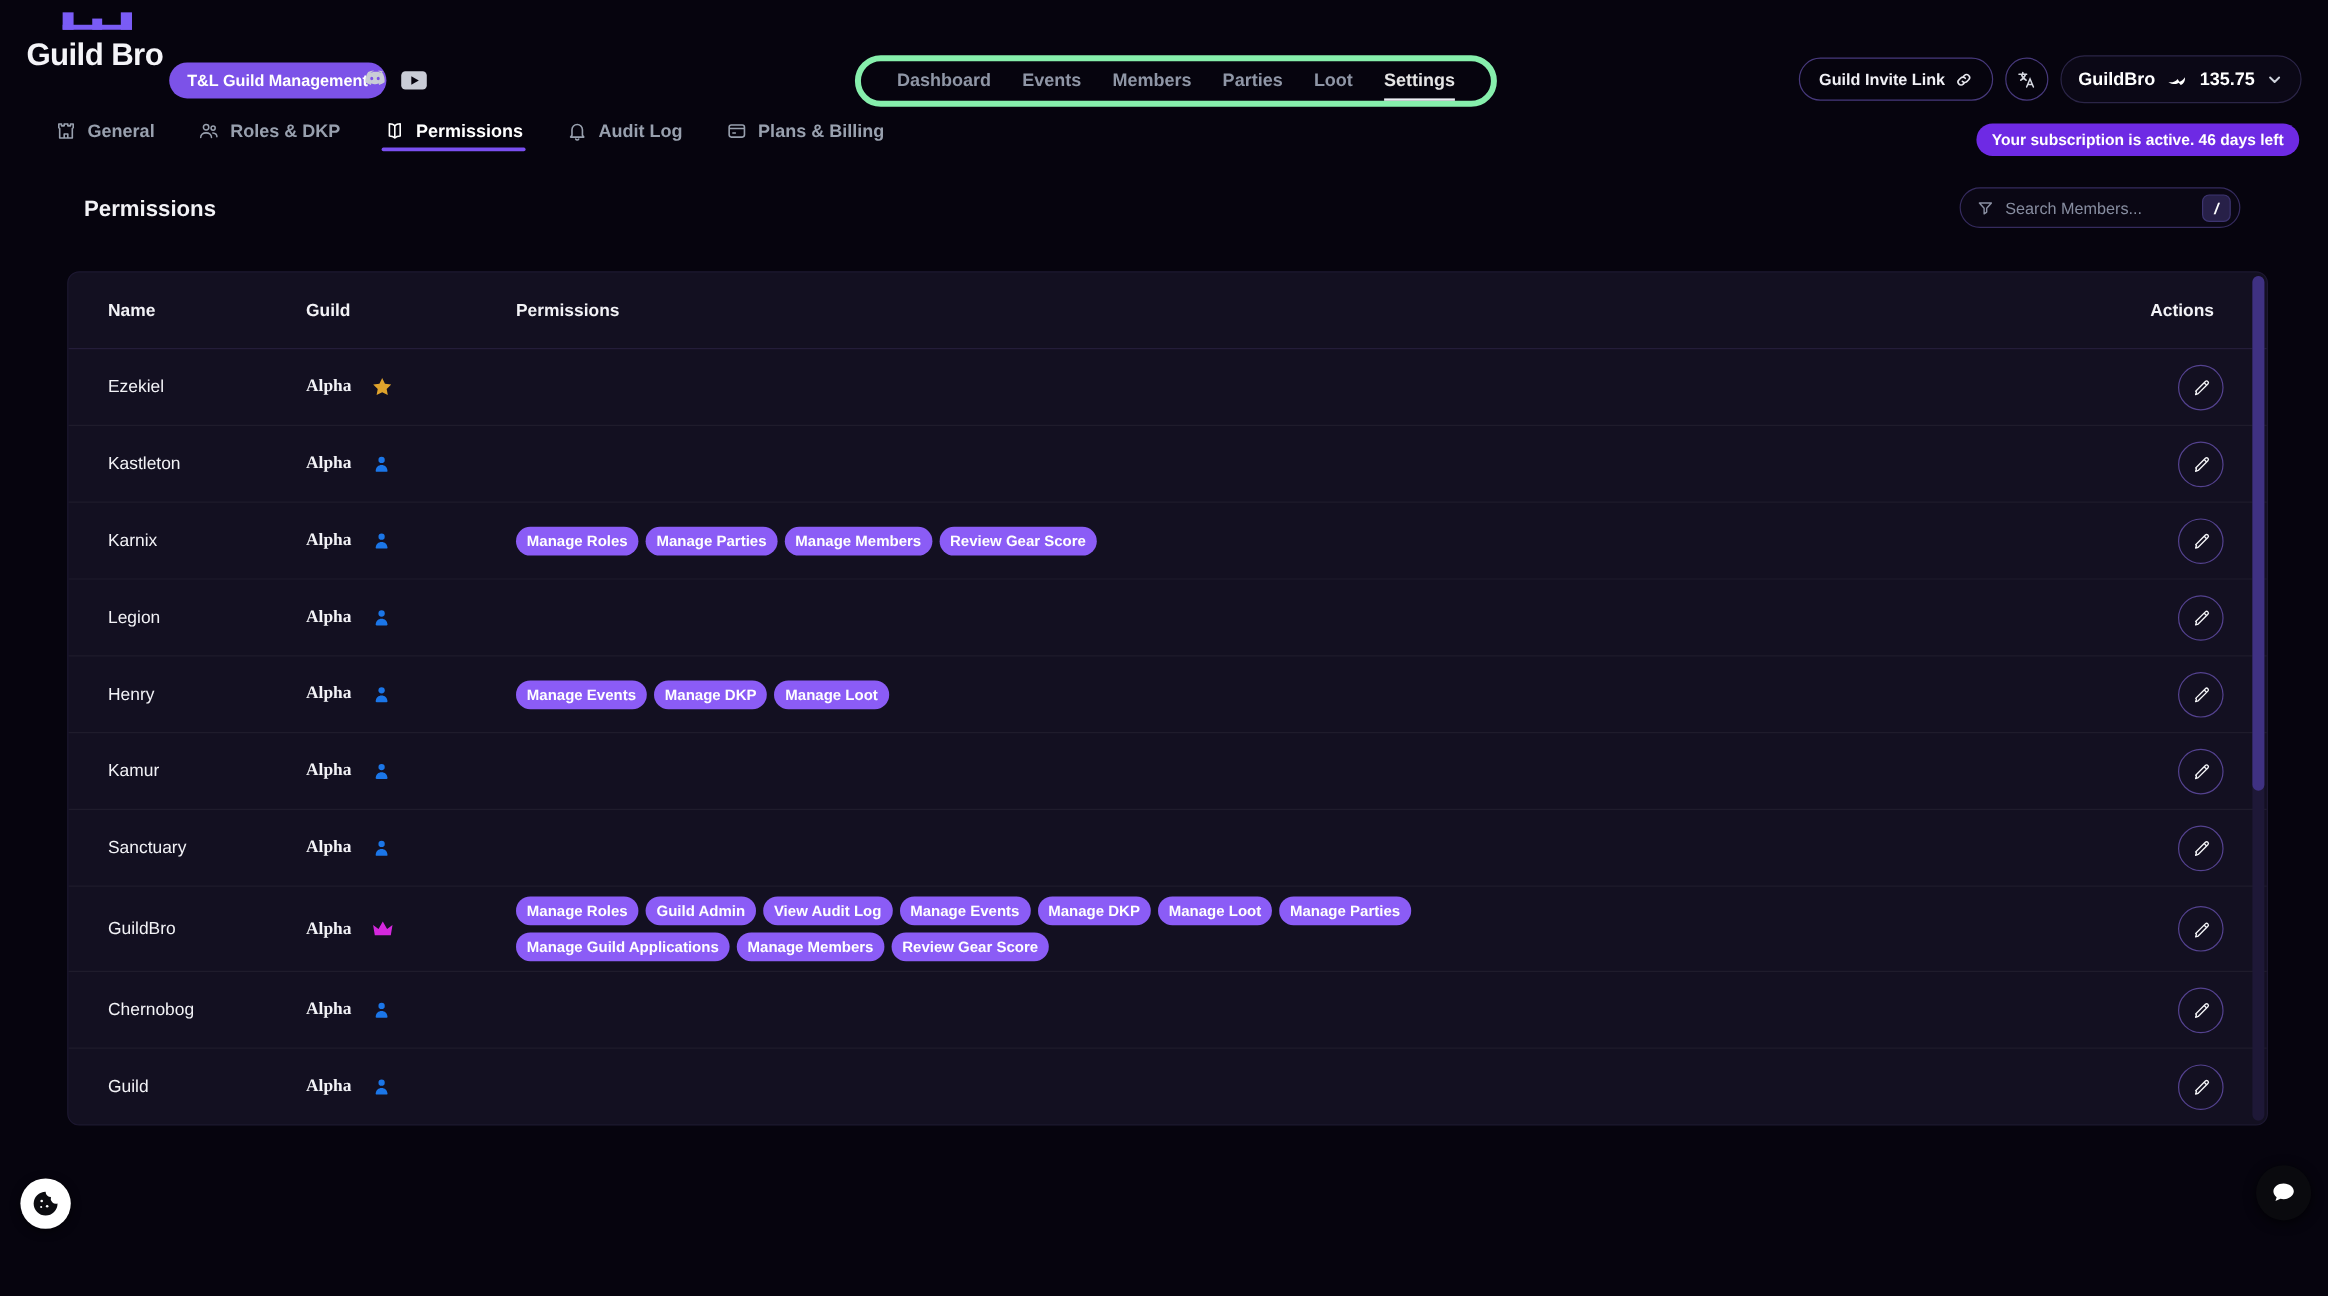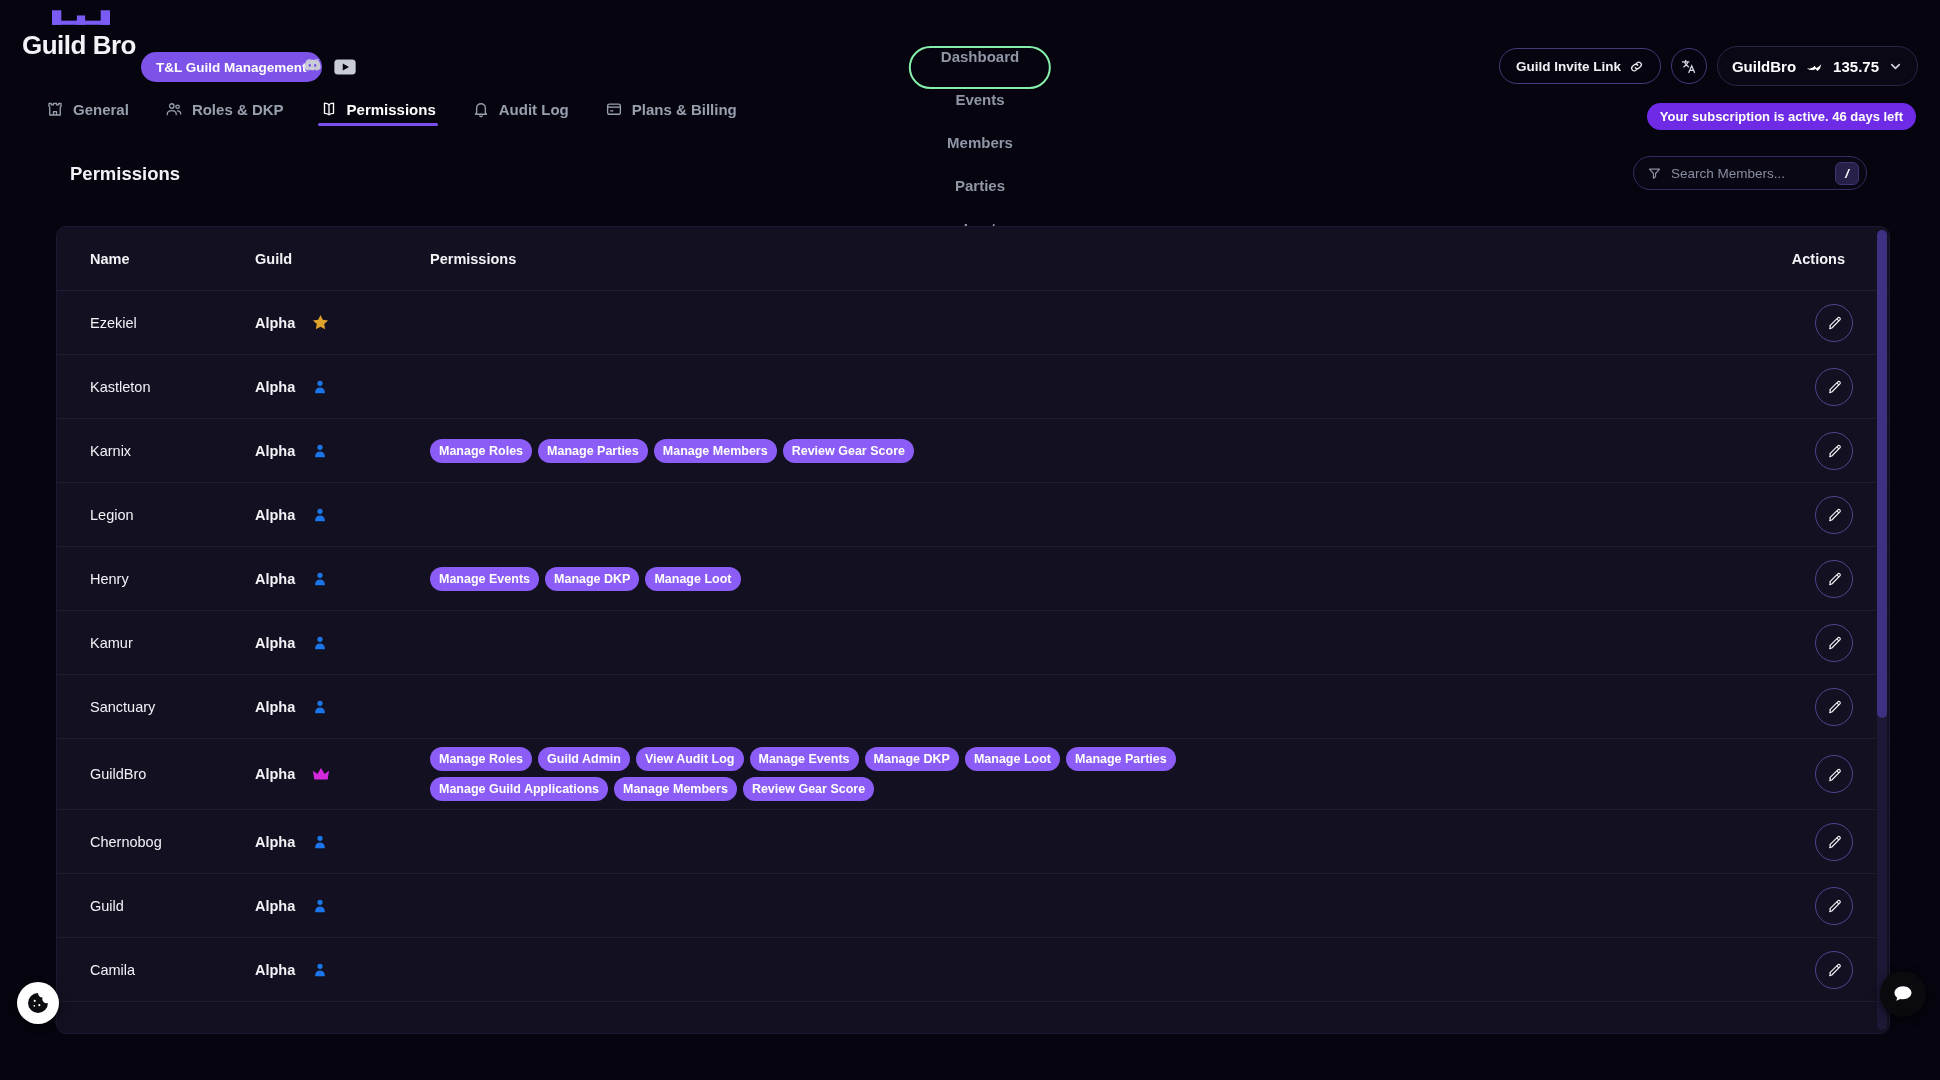--- a/index.html
+++ b/index.html
@@ -20,22 +20,22 @@
     position:absolute; left:141px; top:52px; height:30px; padding:0 15px;
     background:#7c52e8; border-radius:15px; display:flex; align-items:center;
     font-size:13.5px; font-weight:700; color:#fff; white-space:nowrap;
   }
   .social { position:absolute; top:56px; width:24px; height:22px; color:#c9ccd6; display:flex; align-items:center; justify-content:center; }
   .social.discord { left:300px; }
   .social.youtube { left:333px; }
 
   .main-nav {
     position:absolute; left:calc(50% + 10px); top:46px; transform:translateX(-50%);
-    height:43px; border:2px solid #86efac; border-radius:22px;
-    display:flex; align-items:stretch; gap:26px; padding:0 30px;flex-direction:column;
+    height:43px; border:5px solid #86efac; border-radius:22px;
+    display:flex; align-items:stretch; gap:26px; padding:0 30px;
   }
   .nav-item { font-size:15px; font-weight:700; color:#8f96a6; position:relative; white-space:nowrap; }
   .nav-item.active { color:#e5e5e5; }
   .nav-item.active::after { content:""; position:absolute; left:0; right:0; bottom:0; height:2px; background:#eceef3; }
 
   .header-right { position:absolute; right:22px; top:46px; display:flex; align-items:center; gap:10px; }
   .invite-btn {
     height:36px; border:1px solid #47397c; border-radius:18px; padding:16px 16px;
     display:flex; align-items:center; gap:8px; font-size:13.5px; font-weight:700; color:#f0f0f5;
   }
@@ -74,36 +74,36 @@
     font-size:13.5px; font-family:inherit; min-width:0;
   }
   .search-input::placeholder { color:#878da0; }
   .key-cap {
     width:24px; height:23px; background:#272048; border:1px solid #3d3470; border-radius:6px;
     display:flex; align-items:center; justify-content:center; font-size:13px; font-weight:700; color:#fff; font-style:italic;
   }
 
   
   .card {
-    position:absolute; left:56px; top:226px; width:1834px; height:808px;
+    position:absolute; left:56px; top:226px; width:1834px; height:712px;
     background:#131021; border:1px solid #1d1831; border-radius:10px; overflow:hidden;
   }
   .scrollbar-track { position:absolute; right:2px; top:3px; bottom:3px; width:10px; border-radius:5px; background:#1e1837; }
   .scrollbar-thumb { position:absolute; left:0; right:0; top:0; height:61%; border-radius:5px; background:#3f3182; }
 
   .thead, .trow {
     display:grid; grid-template-columns:165px 175px minmax(0,1fr) 120px;
     align-items:center; padding:0 44px 0 33px;
   }
   .thead { height:64px; border-bottom:1px solid #241d3a; font-size:14.5px; font-weight:800; color:#f2f2f6; }
   .thead .col-actions { text-align:right; }
   .trow { min-height:64px; border-bottom:1px solid rgba(255,255,255,.05); }
   .trow:last-child { border-bottom:1px solid rgba(255,255,255,.05); }
   .cell.name { font-size:14.5px; font-weight:400; color:#f2f2f6; }
-  .cell.guild { display:flex; align-items:center; gap:16px; font-size:14.5px; font-weight:800; color:#f2f2f6; }
+  .cell.guild { display:flex; align-items:center; gap:16px; font-size:14.5px; font-weight:800; color:#f2f2f6;font-family:Liberation Serif, serif; }
   .guild-icon { display:flex; }
   .cell.chips { display:flex; flex-wrap:wrap; gap:6px; max-width:760px; padding:8px 0; }
   .chip {
     height:24px; padding:0 9px; background:#8b5cf6; border-radius:12px;
     display:flex; align-items:center; font-size:12.5px; font-weight:700; color:#fff; white-space:nowrap;
   }
   .cell.actions { display:flex; justify-content:flex-end; }
   .edit-btn {
     width:38px; height:38px; border-radius:50%; border:1.5px solid #54428f;
     display:flex; align-items:center; justify-content:center; margin-right:-8px;

